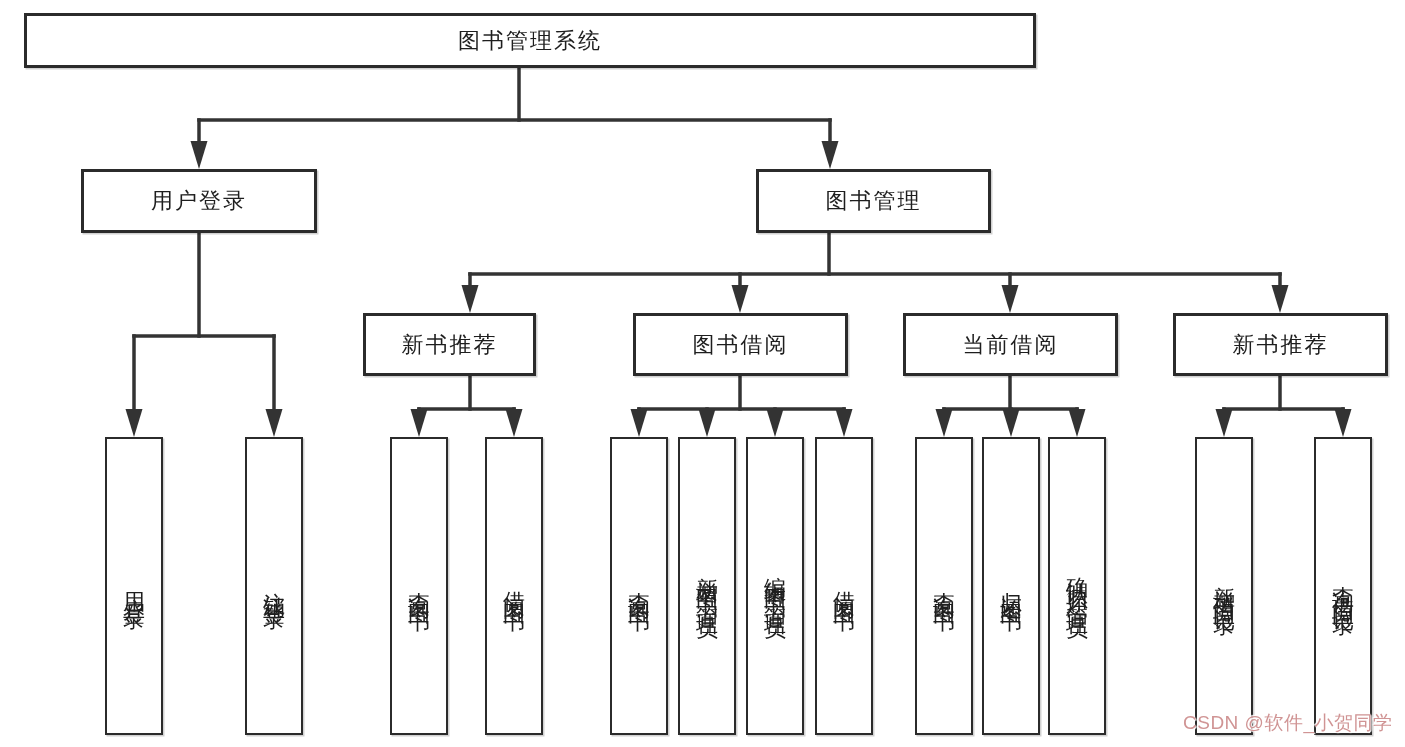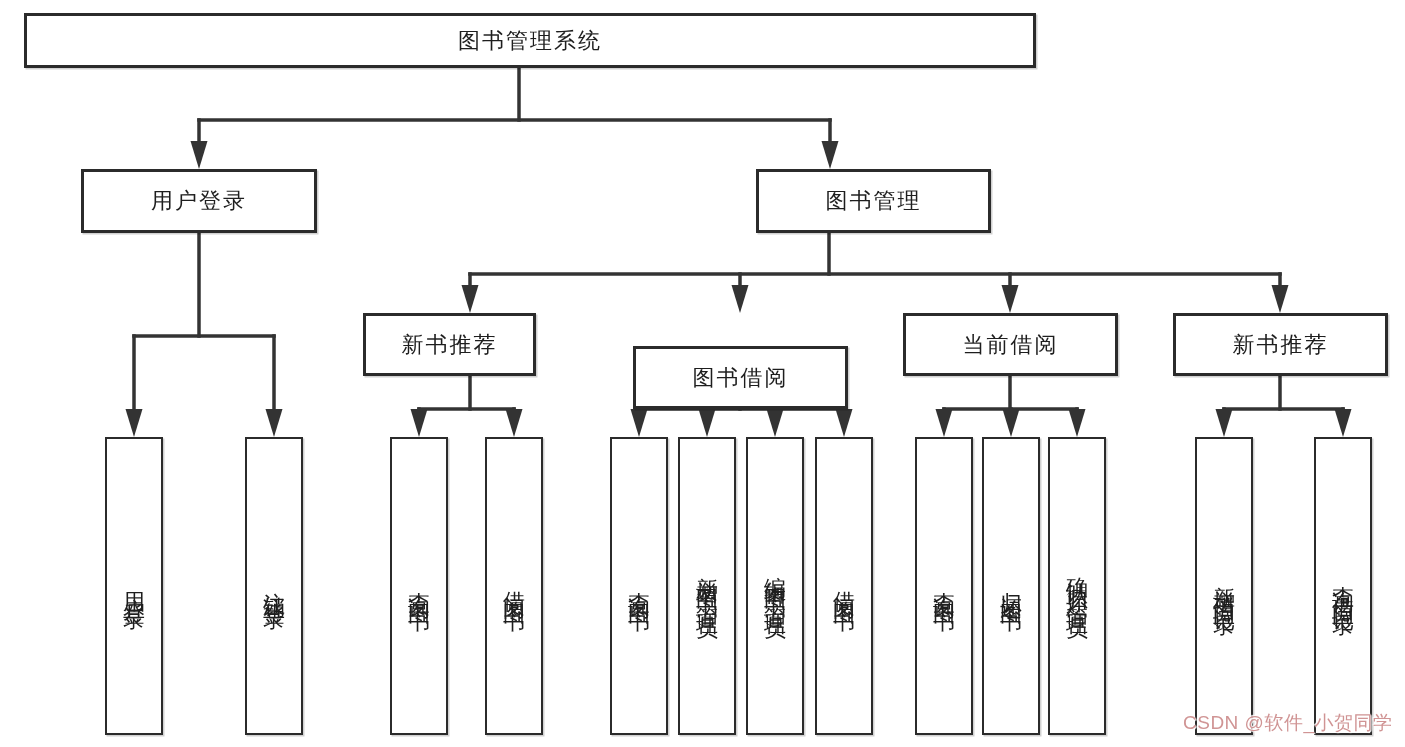--- a/index.html
+++ b/index.html
@@ -136,21 +136,21 @@
   <div class="box" style="left:81px; top:169px; width:236px; height:64px;">
     <span class="label">用户登录</span>
   </div>
   <div class="box" style="left:712px; top:169px; width:235px; height:64px;margin-left:44px;">
     <span class="label">图书管理</span>
   </div>
 
   <div class="box" style="left:363px; top:313px; width:173px; height:63px;">
     <span class="label">新书推荐</span>
   </div>
-  <div class="box" style="left:633px; top:313px; width:215px; height:63px;margin-top:33px;">
+  <div class="box" style="left:633px; top:313px; width:215px; height:63px;">
     <span class="label">图书借阅</span>
   </div>
   <div class="box" style="left:903px; top:313px; width:215px; height:63px;font-family:Liberation Mono, monospace;">
     <span class="label">当前借阅</span>
   </div>
   <div class="box" style="left:1173px; top:313px; width:215px; height:63px;">
     <span class="label">新书推荐</span>
   </div>
 
   <div class="box leaf" style="left:105px; top:437px; width:58px; height:298px;">

